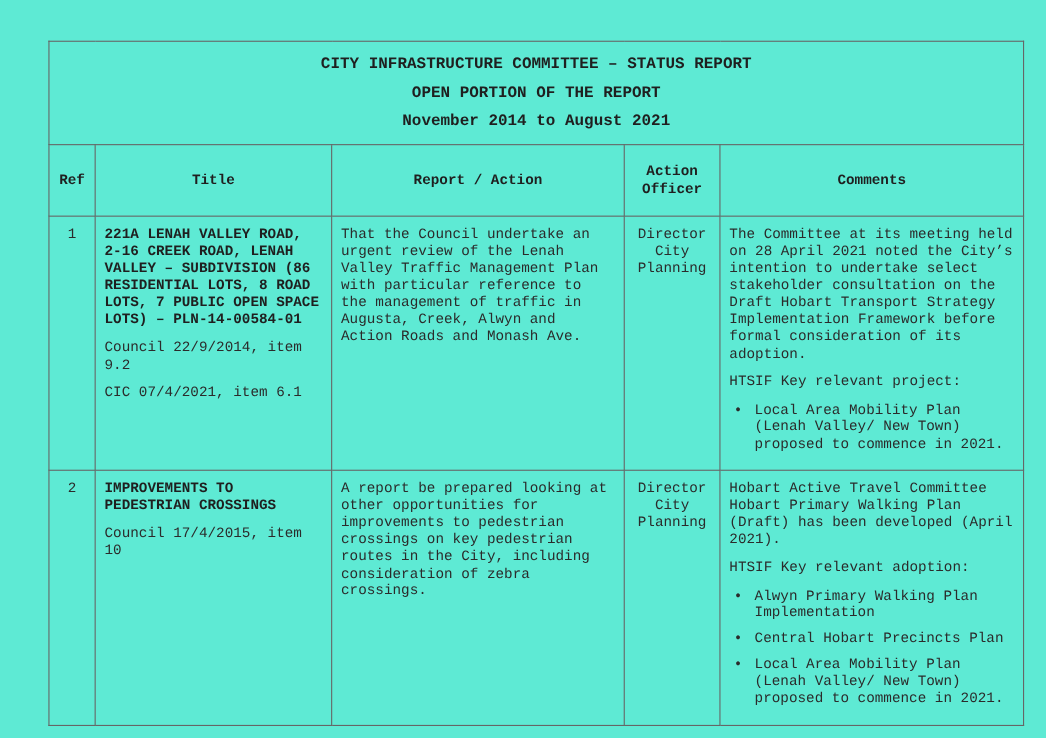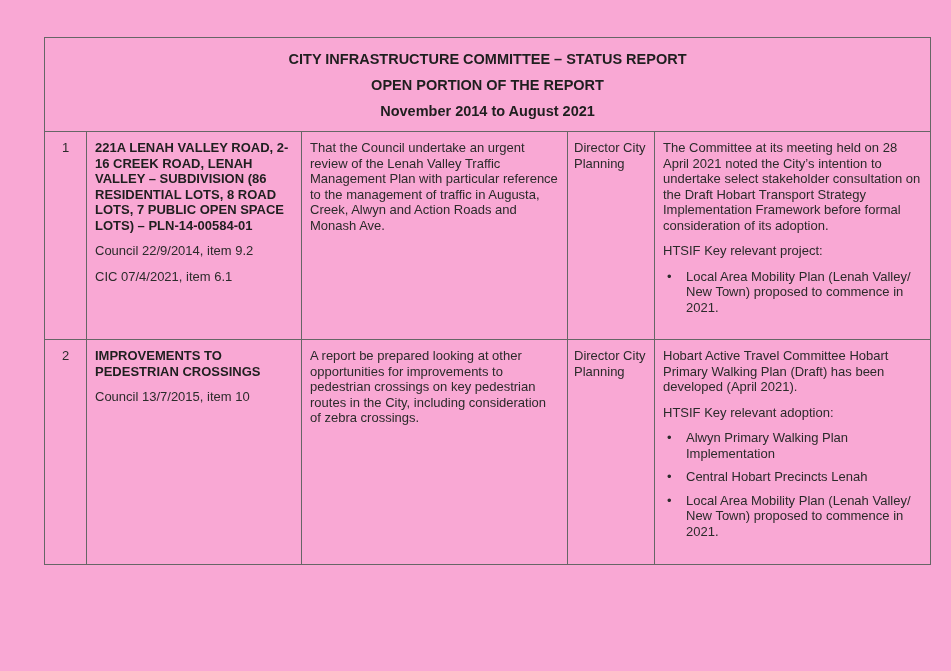--- a/index.html
+++ b/index.html
@@ -4,22 +4,22 @@
 <style>
   html, body {
     margin: 0;
     padding: 0;
     background: #ffffff;
   }
   .page {
     position: relative;
     width: 951px;
     height: 671px;
-    background: #f9a8d4;
-    font-family: Liberation Sans, sans-serif;
+    background: #5eead4;
+    font-family: Liberation Mono, monospace;
     color: #2b2b2b;
   }
   table.report {
     position: absolute;
     left: 44px;
     top: 37px;
     width: 886px;
     border-collapse: collapse;
     table-layout: fixed;
   }
@@ -56,21 +56,21 @@
   tr.item-row td {
     font-size: 13px;
     line-height: 15.5px;
     padding: 8px 8px;
   }
   tr.item-row.row-1 td { height: 191px; }
   tr.item-row.row-2 td { height: 208px; }
   .cell p { margin: 0 0 10px 0; }
   .cell p:last-child { margin-bottom: 0; }
   .ref-cell { text-align: center; }
-  .officer-cell { text-align: left; padding: 8px 6px !important; }
+  .officer-cell { text-align: center; padding: 8px 6px !important; }
   .item-title { font-weight: bold; color: #1f1f1f; }
   .comments-cell ul {
     list-style: none;
     margin: 0 0 8px 0;
     padding: 0;
   }
   .comments-cell li {
     position: relative;
     padding-left: 23px;
     margin-bottom: 8px;
@@ -97,20 +97,27 @@
 
     <tbody>
         <tr class="title-row">
       <td colspan="5">
         <div class="t-line">CITY INFRASTRUCTURE COMMITTEE – STATUS REPORT</div>
         <div class="t-line">OPEN PORTION OF THE REPORT</div>
         <div class="t-line">November 2014 to August 2021</div>
       </td>
     </tr>
 
+    <tr class="head-row">
+      <th>Ref</th>
+      <th>Title</th>
+      <th>Report / Action</th>
+      <th>Action Officer</th>
+      <th>Comments</th>
+    </tr>
 
     <tr class="item-row row-1">
       <td class="cell ref-cell">
         <p>1</p>
       </td>
       <td class="cell title-cell">
         <p class="item-title">221A LENAH VALLEY ROAD, 2-16 CREEK ROAD, LENAH VALLEY – SUBDIVISION (86 RESIDENTIAL LOTS, 8 ROAD LOTS, 7 PUBLIC OPEN SPACE LOTS) – PLN-14-00584-01</p>
         <p>Council 22/9/2014, item 9.2</p>
         <p>CIC 07/4/2021, item 6.1</p>
       </td>
@@ -131,39 +138,39 @@
         </ul>
       </td>
     </tr>
 
     <tr class="item-row row-2">
       <td class="cell ref-cell">
         <p>2</p>
       </td>
       <td class="cell title-cell">
         <p class="item-title">IMPROVEMENTS TO PEDESTRIAN CROSSINGS</p>
-        <p>Council 13/7/2015, item 10</p>
+        <p>Council 17/4/2015, item 10</p>
       </td>
       <td class="cell report-cell">
         <p>A report be prepared looking at other opportunities for improvements to pedestrian crossings on key pedestrian routes in the City, including consideration of zebra crossings.</p>
       </td>
       <td class="cell officer-cell">
         <p>Director City Planning</p>
       </td>
       <td class="cell comments-cell">
         <p>Hobart Active Travel Committee Hobart Primary Walking Plan (Draft) has been developed (April 2021).</p>
         <p>HTSIF Key relevant adoption:</p>
         <ul>
           <li>
             <span class="bullet-glyph">•</span>
             <span>Alwyn Primary Walking Plan Implementation</span>
           </li>
           <li>
             <span class="bullet-glyph">•</span>
-            <span>Central Hobart Precincts Lenah</span>
+            <span>Central Hobart Precincts Plan</span>
           </li>
           <li>
             <span class="bullet-glyph">•</span>
             <span>Local Area Mobility Plan (Lenah Valley/ New Town) proposed to commence in 2021.</span>
           </li>
         </ul>
       </td>
     </tr>
   </tbody>
     </table>

